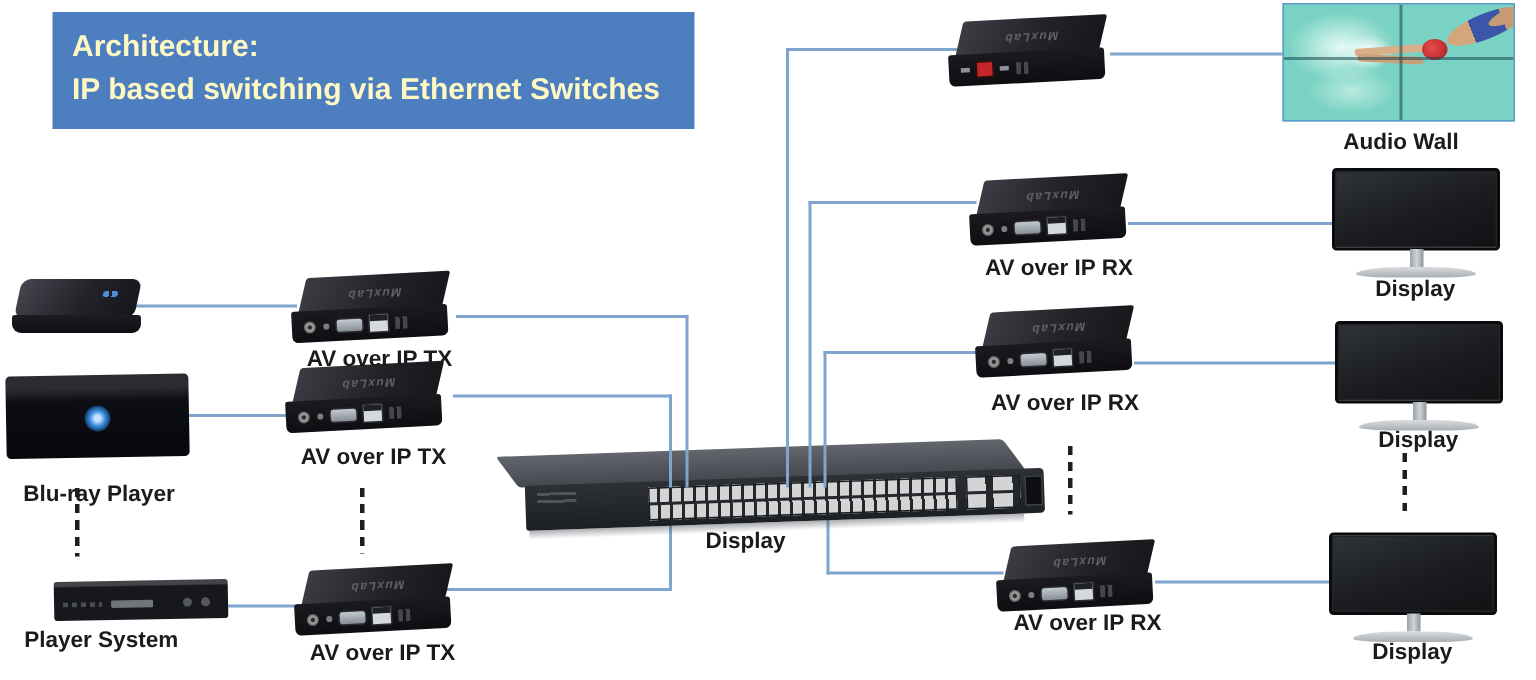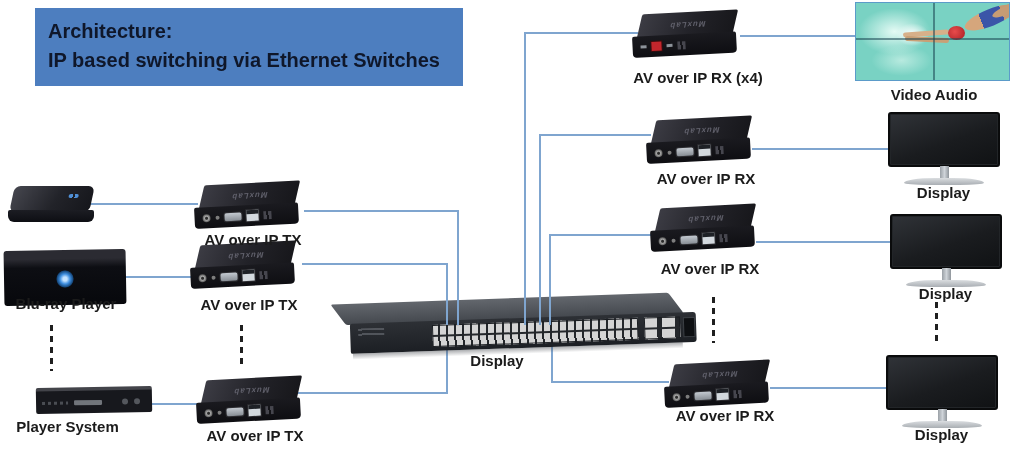--- a/index.html
+++ b/index.html
@@ -1,21 +1,21 @@
 <!DOCTYPE html>
 <html><head>
 <meta charset="utf-8">
 <style>
   * { margin:0; padding:0; box-sizing:border-box; }
   body { font-family:"Liberation Sans", sans-serif; background:#ffffff; }
   .stage { position:relative; width:1024px; height:453px; background:#ffffff; overflow:hidden; }
 
   
   .banner { position:absolute; left:35px; top:8px; width:428px; height:78px;
-            background:#4d7ebf; color:#0f172a; font-weight:bold; font-size:20px;
+            background:#4d7ebf; color:#fef9c3; font-weight:bold; font-size:20px;
             line-height:29px; padding:9px 0 0 13px; z-index:2; }
 
   
   .wire-h { position:absolute; height:2px; background:#7fa5cf; z-index:1; }
   .wire-v { position:absolute; width:2px;  background:#7fa5cf; z-index:1; }
   .wire-over { z-index:3; }
   .dash-v { position:absolute; width:3px; z-index:1;
             background:repeating-linear-gradient(to bottom,#1f1f1f 0 6px,transparent 6px 11px); }
 
   
@@ -176,21 +176,21 @@
   <div class="mediaplayer">
     <div class="mp-top">
         <div class="mp-led"></div>
       </div>
     <div class="mp-front"></div>
   </div>
 
   <div class="bluray">
     <div class="bd-glow"></div>
   </div>
-  <div class="lbl" style="left:0px;top:295px;width:132px">Blu-ray Player</div>
+  <div class="lbl" style="left:0px;top:321px;width:132px">Blu-ray Player</div>
 
   <div class="audiosys">
     <div class="as-strip"></div>
     <div class="as-display"></div>
     <div class="as-knob1"></div>
     <div class="as-knob2"></div>
   </div>
   <div class="lbl" style="left:5px;top:418px;width:125px">Player System</div>
 
   <div class="ext" style="left:194px;top:183px">
@@ -253,21 +253,20 @@
     <div class="ext-top">
         <span class="ext-brand">MuxLab</span>
       </div>
     <div class="ext-front">
       <span class="c-speck"></span>
       <span class="c-red"></span>
       <span class="c-speck"></span>
       <span class="c-led"></span>
     </div>
   </div>
-  <div class="lbl" style="left:628px;top:69px;width:140px">AV over IP RX (x4)</div>
 
   <div class="ext" style="left:646px;top:118px">
     <div class="ext-top">
         <span class="ext-brand">MuxLab</span>
       </div>
     <div class="ext-front">
       <span class="c-bnc"></span>
       <span class="c-nub"></span>
       <span class="c-db9"></span>
       <span class="c-rj45"></span>
@@ -309,21 +308,21 @@
     <div class="vw-patch2"></div>
     <div class="vw-splash"></div>
     <div class="vw-arm1"></div>
     <div class="vw-arm2"></div>
     <div class="vw-torso"></div>
     <div class="vw-legs"></div>
     <div class="vw-head"></div>
     <div class="vw-grid-v"></div>
     <div class="vw-grid-h"></div>
   </div>
-  <div class="lbl" style="left:870px;top:86px;width:128px">Video Audio</div>
+  <div class="lbl" style="left:870px;top:86px;width:128px">Audio Wall</div>
 
   <div class="display" style="left:884px;top:112px">
     <div class="disp-screen"></div>
     <div class="disp-neck"></div>
     <div class="disp-base"></div>
   </div>
   <div class="lbl" style="left:886px;top:184px;width:115px">Display</div>
 
   <div class="display" style="left:886px;top:214px">
     <div class="disp-screen"></div>

